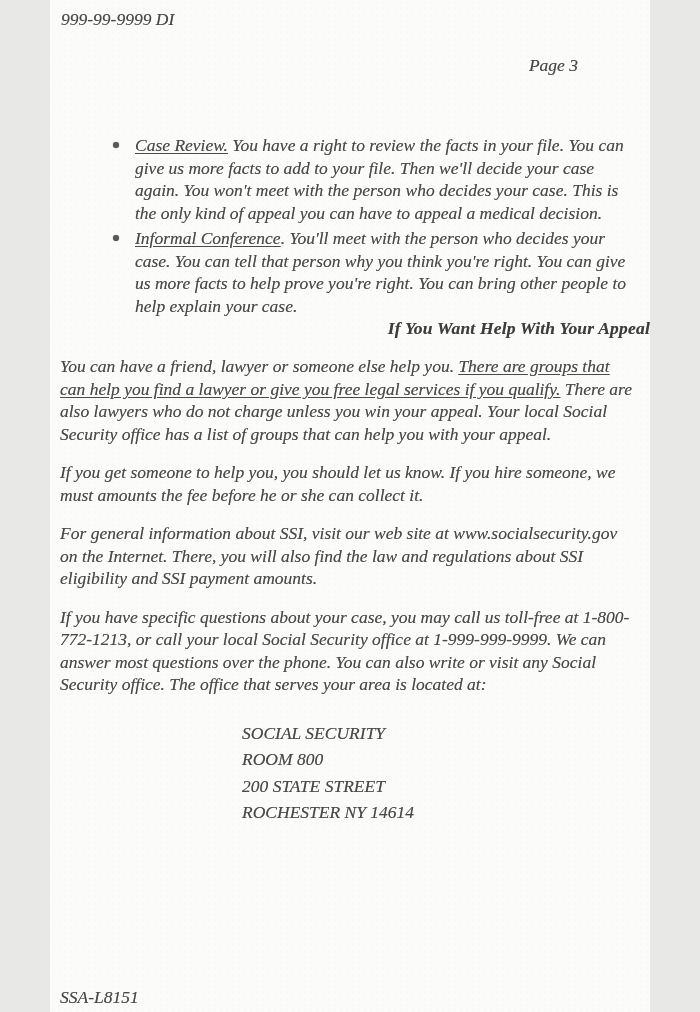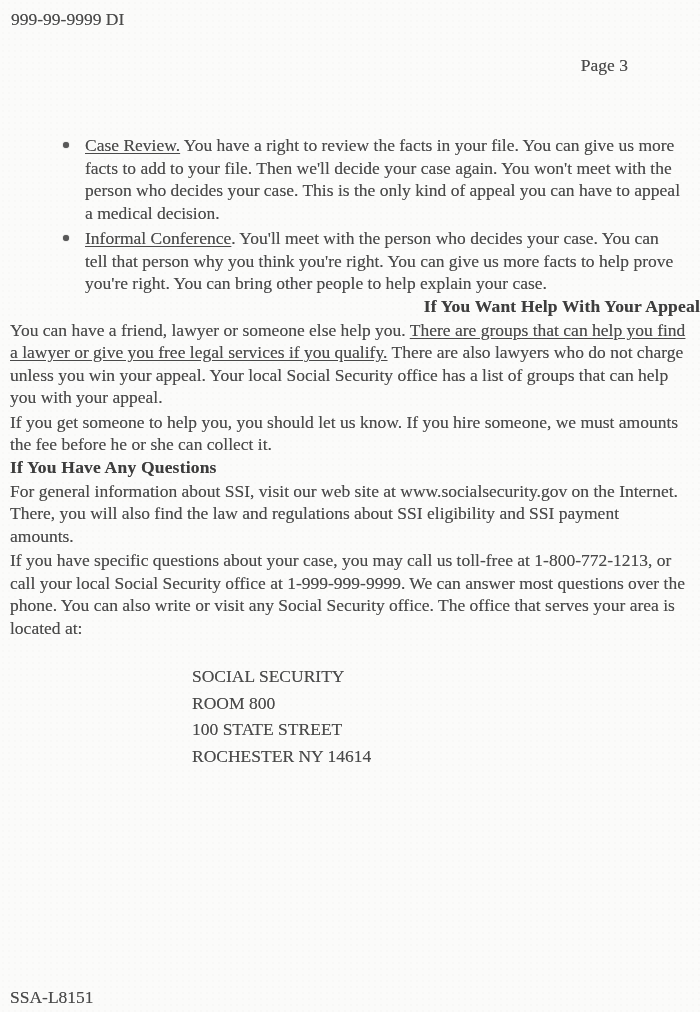--- a/index.html
+++ b/index.html
@@ -2,34 +2,35 @@
 <html><head>
 <meta charset="utf-8">
 <style>
   html, body {
     margin: 0;
     padding: 0;
     background: #e8e8e6;
   }
   .page {
     position: relative;
-    width: 700px;
+    width: 600px;
     height: 1012px;
     margin: 0 auto;
     box-sizing: border-box;
     background-color: #fbfbfa;
     background-image: radial-gradient(rgba(60,60,55,0.015) 1px, transparent 1px);
     background-size: 6px 6px;
     overflow: hidden;
     font-family: "Liberation Serif", "DejaVu Serif", serif;
     font-size: 17.5px;
     line-height: 22.5px;
     color: #4a4a4a;
     text-shadow: 0 0 0.6px rgba(74,74,74,0.55);
     padding-top: 8px;
+    font-style: italic;
   }
   .hdr-line {
     margin: 0 0 0 11px;
     height: 22px;
   }
   .page-number {
     margin-top: 24px;
     padding-right: 72px;
     text-align: right;
     height: 22px;
@@ -66,21 +67,21 @@
     margin: 0 0 0 10px;
     font-size: 17.5px;
     line-height: 22px;
     font-weight: bold;
     color: #3d3d3d;
     letter-spacing: 0.2px;
   }
   .h-help { margin-top: 26px; text-align: right; }
   .h-questions { margin-top: 32px; }
   p.body-para {
-    margin: 2px 14px 0 10px;
+    margin: 16px 14px 0 10px;
   }
   .p-help-intro { margin-top: 30px; }
   .p-fee { margin-top: 24px; }
   .p-general { margin-top: 28px; }
   .p-specific { margin-top: 27px; }
   .address {
     margin: 24px 0 0 192px;
     line-height: 26.5px;
   }
   .footer-form {
@@ -106,28 +107,27 @@
       <span class="bullet-dot"></span><span class="u">Informal Conference</span><span>. You'll meet with the person who decides your case. You can tell that person why you think you're right. You can give us more facts to help prove you're right. You can bring other people to help explain your case.</span>
     </li>
   </ul>
 
   <h2 class="section-heading h-help">If You Want Help With Your Appeal</h2>
 
   <p class="body-para p-help-intro"><span>You can have a friend, lawyer or someone else help you. </span><span class="u">There are groups that can help you find a lawyer or give you free legal services if you qualify.</span><span> There are also lawyers who do not charge unless you win your appeal. Your local Social Security office has a list of groups that can help you with your appeal.</span></p>
 
   <p class="body-para p-fee">If you get someone to help you, you should let us know. If you hire someone, we must amounts the fee before he or she can collect it.</p>
 
-  <h2 class="section-heading h-questions">If You Have Any Questions</h2>
 
   <p class="body-para p-general">For general information about SSI, visit our web site at www.socialsecurity.gov on the Internet. There, you will also find the law and regulations about SSI eligibility and SSI payment amounts.</p>
 
   <p class="body-para p-specific">If you have specific questions about your case, you may call us toll-free at 1-800-772-1213, or call your local Social Security office at 1-999-999-9999. We can answer most questions over the phone. You can also write or visit any Social Security office. The office that serves your area is located at:</p>
 
   <div class="address">
     <div>SOCIAL SECURITY</div>
     <div>ROOM 800</div>
-    <div>100 STATE STREET</div>
+    <div>200 STATE STREET</div>
     <div>ROCHESTER NY 14614</div>
   </div>
 
   <div class="footer-form">SSA-L8151</div>
 
 </div>
 
 </body></html>

